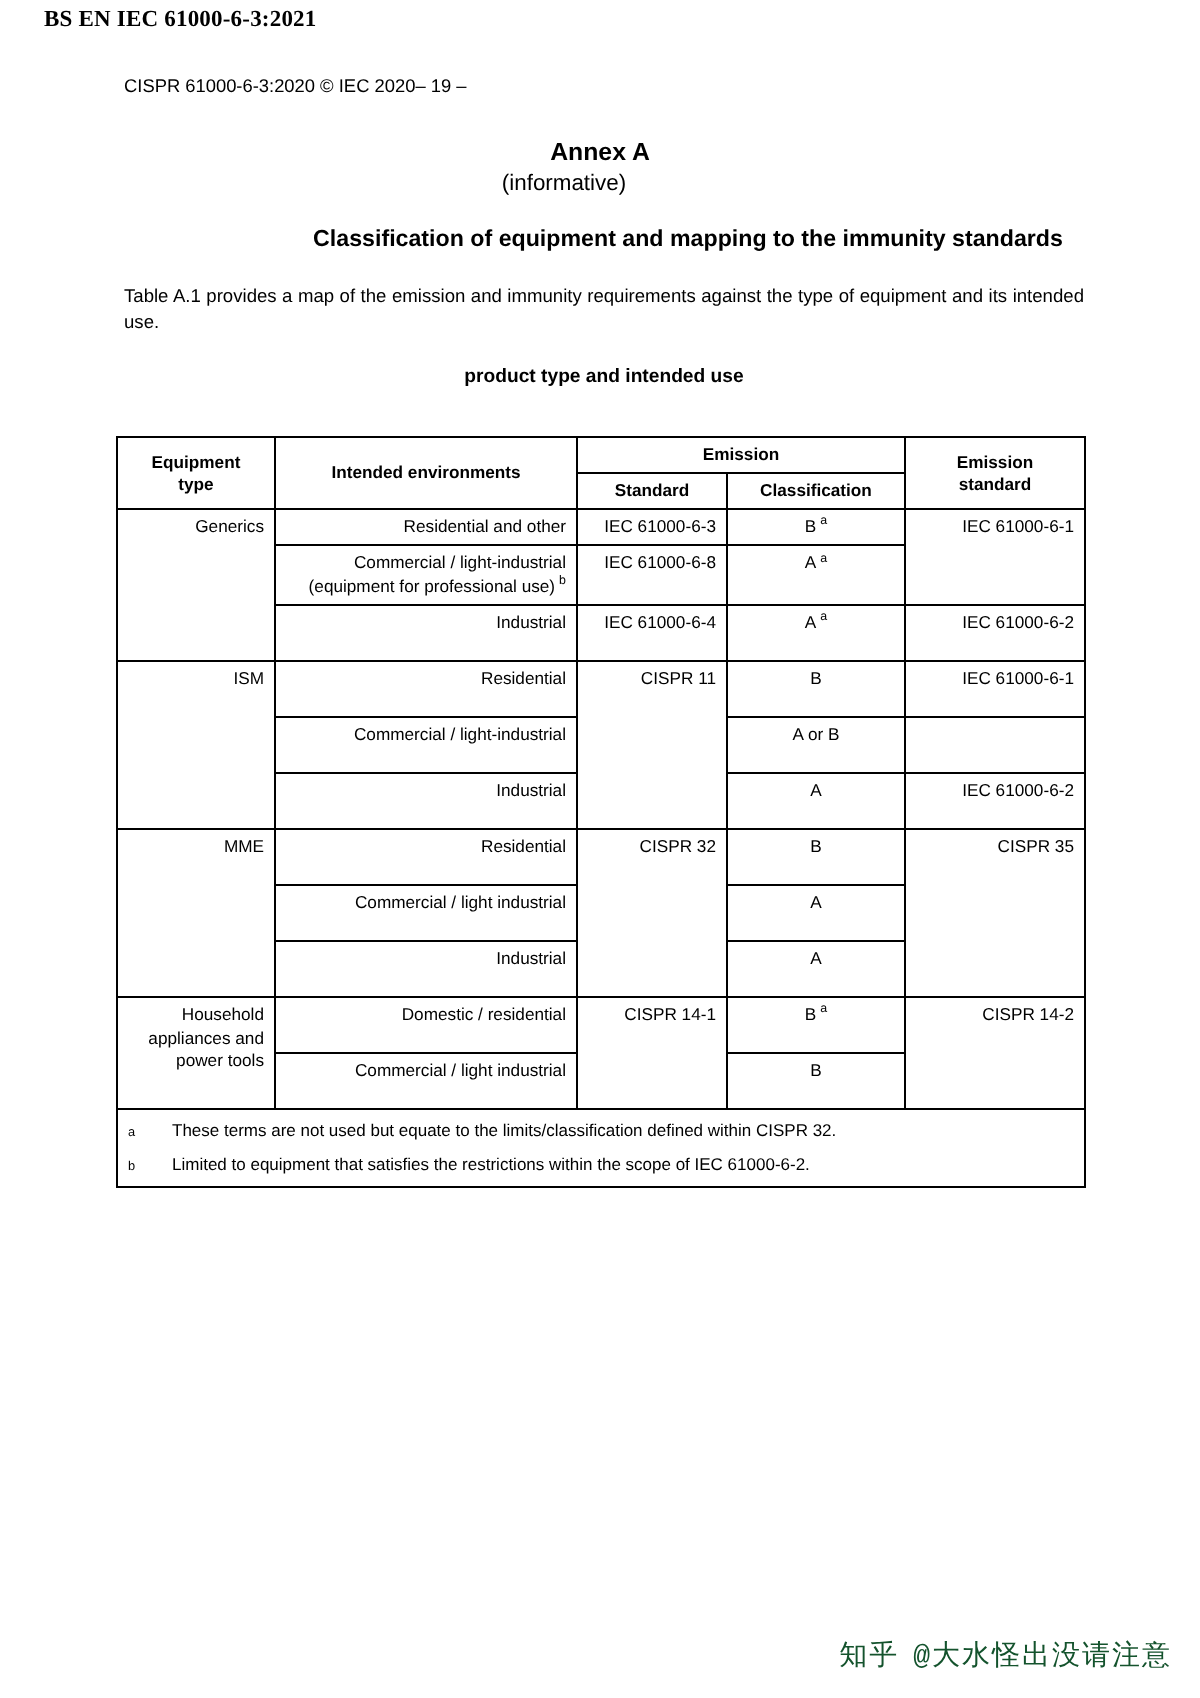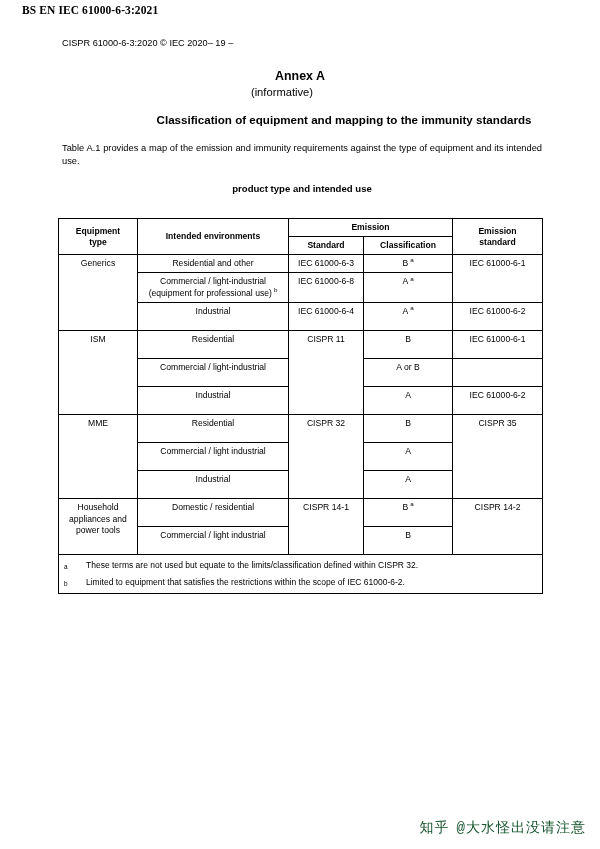--- a/index.html
+++ b/index.html
@@ -130,21 +130,21 @@
     font-weight: 700;
     vertical-align: middle;
     padding: 3px 2px;
     line-height: 11px;
   }
   td.ctr {
     text-align: center;
     vertical-align: middle;
   }
   td.lft {
-    text-align: center;
+    text-align: right;
   }
   td.mid {
     vertical-align: middle;
   }
   sup {
     font-size: 6.2px;
     vertical-align: super;
     line-height: 0;
     padding-left: 2px;
   }

